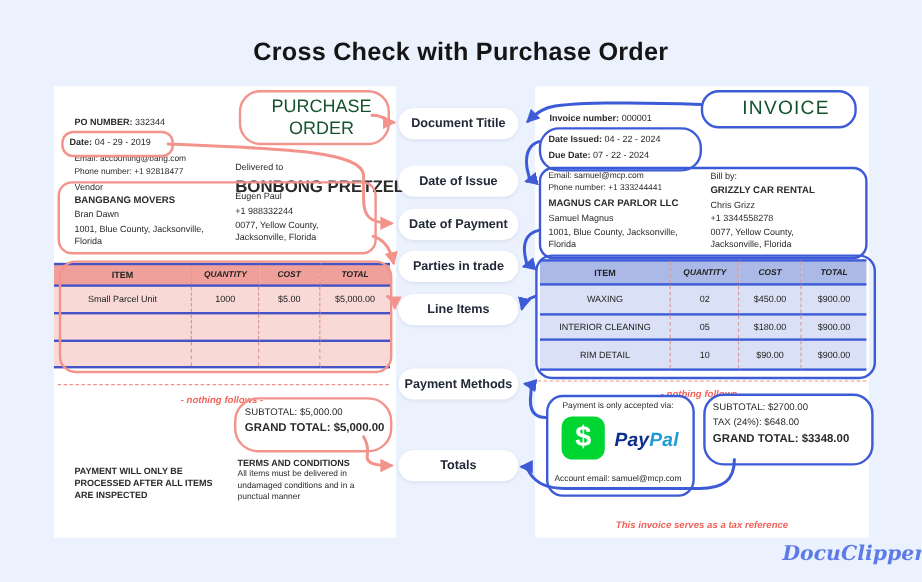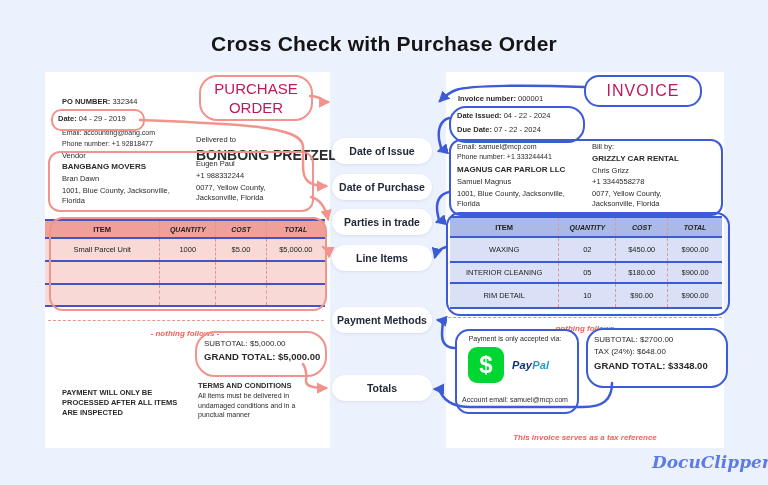--- a/index.html
+++ b/index.html
@@ -8,39 +8,39 @@
   .abs{position:absolute;}
   .card{position:absolute;background:#fff;}
   .t{position:absolute;font-size:7.5px;line-height:1.32;color:#2a2a2a;white-space:nowrap;}
   .tw{white-space:normal;}
   .b{font-weight:bold;}
   .sm{font-size:7px;}
   .red-it{color:#F0625A;font-style:italic;font-weight:bold;font-size:8px;}
   .ann{position:absolute;border:2.5px solid #F2938C;border-radius:14px;pointer-events:none;background:transparent;}
   .ann.blue{border-color:#3D5BD7;}
   .doc-title-box{display:flex;align-items:center;justify-content:center;text-align:center;
-                 color:#be185d;background:#fff;}
+                 color:#14532d;background:#fff;padding-left:12px;}
   .pill{position:absolute;left:332px;width:100px;height:26px;background:#fff;border-radius:13px;
         display:flex;align-items:center;justify-content:center;font-size:10.5px;font-weight:bold;
         color:#222838;box-shadow:0 1px 3px rgba(40,60,120,.10);z-index:6;}
   table.itm{position:absolute;border-collapse:collapse;table-layout:fixed;z-index:1;}
   table.itm td,table.itm th{font-size:7.5px;text-align:center;vertical-align:middle;padding:0;}
   table.itm th{font-weight:bold;}
   table.itm th.i{font-style:italic;font-weight:bold;font-size:7px;}
   .po-tbl th{background:#F0A09A;border-top:2px solid #4453C5;border-bottom:2px solid #4453C5;color:#212121;}
   .po-tbl td{background:#F8D9D6;border-bottom:2px solid #4453C5;}
   .po-tbl td+td,.po-tbl th+th{border-left:1px dashed #DE9894;}
   .inv-tbl th{background:#ABB9E7;border-top:2px solid #3D5BD7;border-bottom:2px solid #3D5BD7;color:#212121;}
   .inv-tbl td{background:#DAE1F6;border-bottom:2px solid #3D5BD7;}
   .inv-tbl td+td,.inv-tbl th+th{border-left:1px dashed #D79B98;}
   .dash{position:absolute;border-top:1.5px dashed #F0928A;}
   svg.wires{position:absolute;left:0;top:0;z-index:5;pointer-events:none;}
   .cashapp{position:absolute;width:36px;height:36px;background:#00D632;border-radius:9px;
            display:flex;align-items:center;justify-content:center;color:#fff;font-size:24px;font-weight:bold;}
-  .paypal{position:absolute;font-size:11px;font-weight:bold;font-style:italic;letter-spacing:.2px;}
+  .paypal{position:absolute;font-size:16px;font-weight:bold;font-style:italic;letter-spacing:.2px;}
   .paypal .p1{color:#0A2E8C;} .paypal .p2{color:#1E9CD7;}
   .logo{position:absolute;font-family:"DejaVu Serif",serif;font-style:italic;font-weight:bold;
         font-size:17px;color:#5C7BE8;}
   .h1{position:absolute;left:0;right:0;top:32px;text-align:center;font-size:21px;font-weight:800;
       color:#151515;letter-spacing:.2px;}
 </style>
 </head>
 <body>
 
 <div id="canvas">
@@ -213,22 +213,23 @@
   </div>
   <div class="t sm" style="left:459px;top:395px;width:112px;text-align:center;z-index:3;">Account email: samuel@mcp.com</div>
 
   <div class="ann blue" style="left:586px;top:328px;width:138px;height:56px;border-radius:17px;background:#fff;z-index:2;"></div>
   <div class="t" style="left:594px;top:335px;font-size:8px;z-index:3;">SUBTOTAL: $2700.00</div>
   <div class="t" style="left:594px;top:347px;font-size:8px;z-index:3;">TAX (24%): $648.00</div>
   <div class="t b" style="left:594px;top:360px;font-size:9.5px;z-index:3;">GRAND TOTAL: $3348.00</div>
 
   <div class="red-it abs" style="left:495px;top:433px;width:180px;text-align:center;font-weight:bold;">This invoice serves as a tax reference</div>
 
+  <div class="pill" style="top:90px;">Document Titile</div>
   <div class="pill" style="top:138px;">Date of Issue</div>
-  <div class="pill" style="top:174px;">Date of Purchase</div>
+  <div class="pill" style="top:174px;">Date of Payment</div>
   <div class="pill" style="top:209px;">Parties in trade</div>
   <div class="pill" style="top:245px;">Line Items</div>
   <div class="pill" style="top:307px;">Payment Methods</div>
   <div class="pill" style="top:375px;">Totals</div>
 
   <svg class="wires" width="768" height="485" viewBox="0 0 768 485">
     <defs>
       <marker id="arrR" viewBox="0 0 10 10" refX="8" refY="5" markerWidth="4.5" markerHeight="4.5" orient="auto">
         <path d="M0,0 L10,5 L0,10 z" fill="#F2938C"></path>
       </marker>

